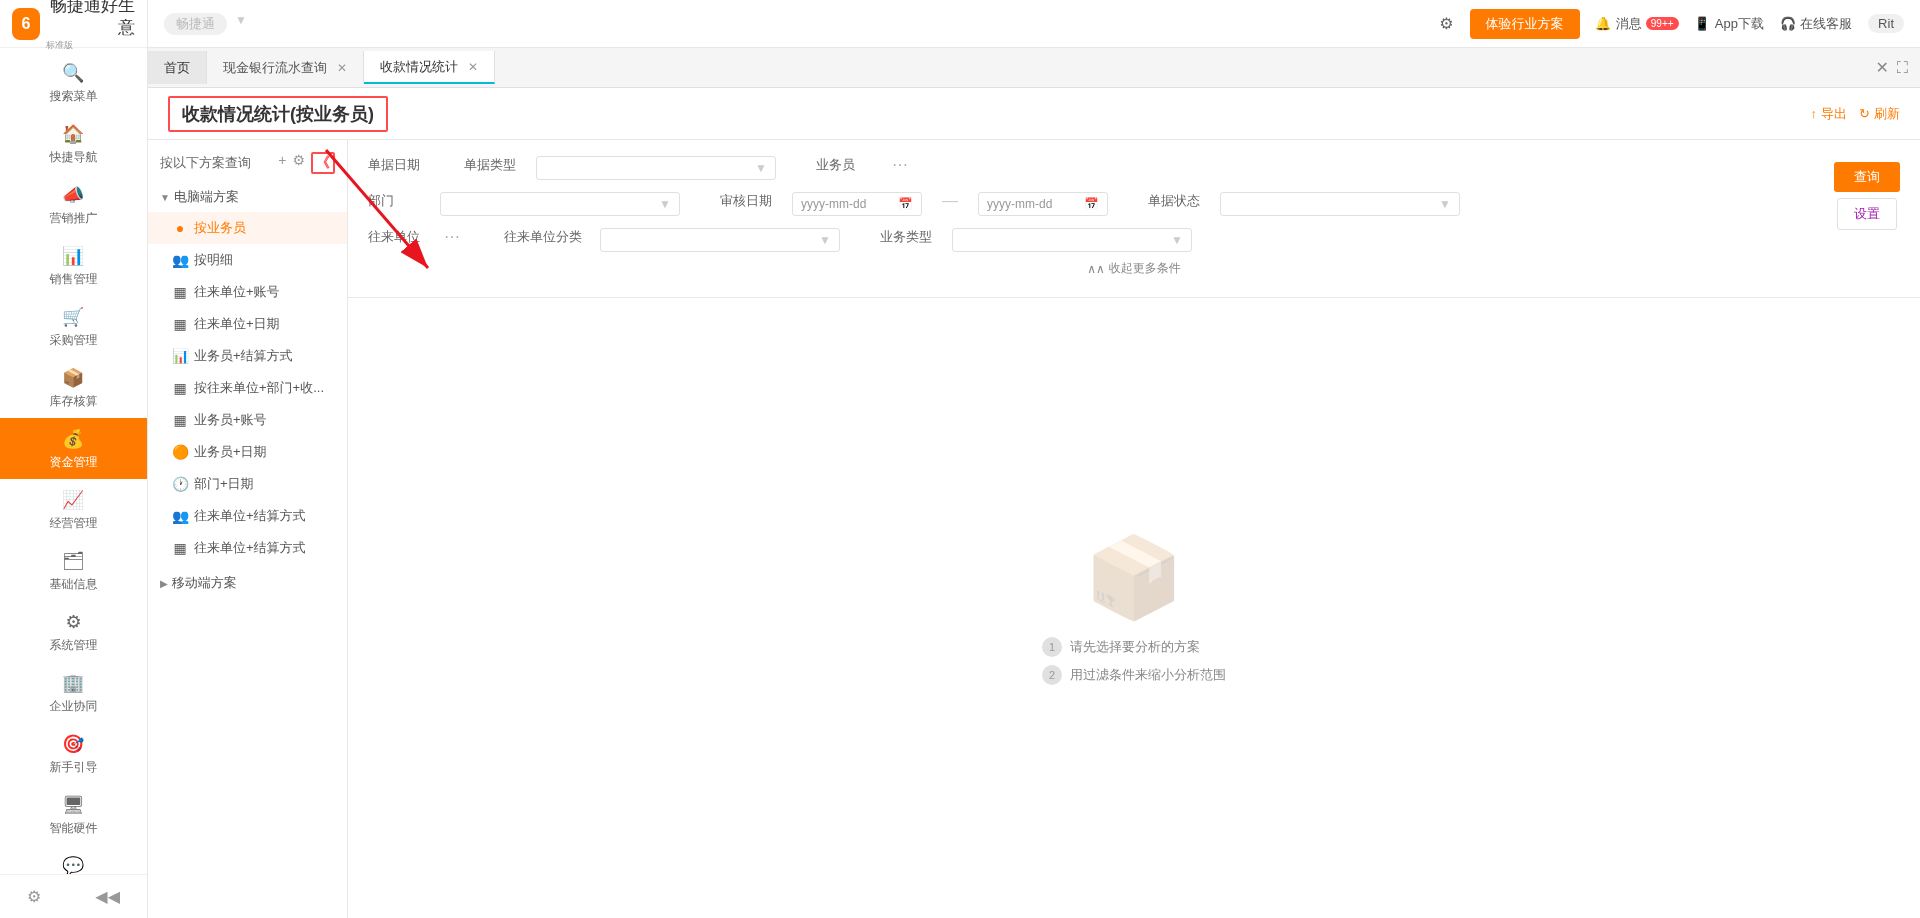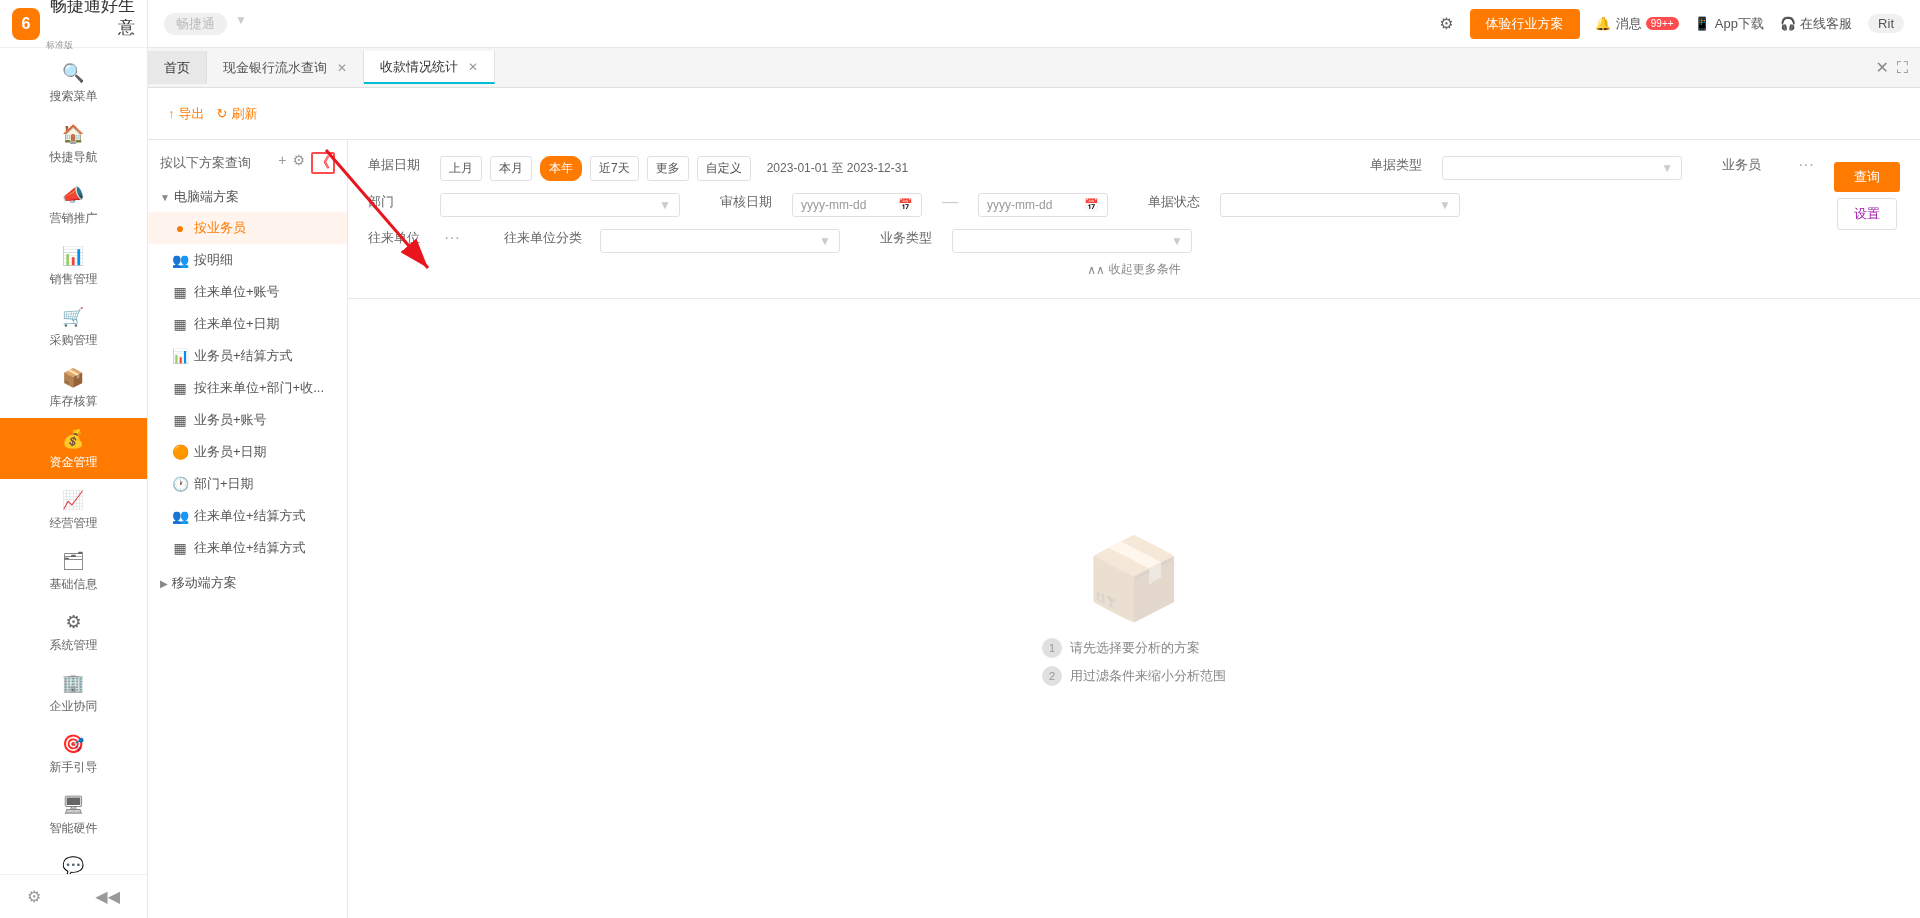--- a/index.html
+++ b/index.html
@@ -448,20 +448,21 @@
     </div>
     <div class="tabs-right">
       <span class="tabs-right-btn">✕</span>
       <span class="tabs-right-btn">⛶</span>
     </div>
   </div>
 
   <div class="content">
 
     <div class="page-header">
+      <span class="page-title">收款情况统计(按业务员)</span>
       <div class="page-header-actions">
         <div class="action-btn">
           <span>↑</span>
           <span>导出</span>
         </div>
         <div class="action-btn">
           <span>↻</span>
           <span>刷新</span>
         </div>
       </div>
@@ -539,29 +540,20 @@
       </div>
 
       <div class="right-panel">
 
         <div class="filter-area">
           <div style="display:flex;gap:0;align-items:flex-start;">
             <div style="flex:1;">
 
               <div class="filter-row">
                 <span class="filter-label">单据日期</span>
-                <div class="filter-date-group">
-                  <button class="date-btn">上月</button>
-                  <button class="date-btn">本月</button>
-                  <button class="date-btn active">本年</button>
-                  <button class="date-btn">近7天</button>
-                  <button class="date-btn">更多</button>
-                  <button class="date-btn">自定义</button>
-                  <span class="date-range">2023-01-01 至 2023-12-31</span>
-                </div>
                 <span class="filter-label" style="margin-left:24px;">单据类型</span>
                 <div class="filter-select filter-select-wide">
                   <span style="color:#ccc;font-size:12px;"></span>
                   <span class="filter-chevron">▼</span>
                 </div>
                 <span class="filter-label" style="margin-left:24px;">业务员</span>
                 <span class="filter-dots">···</span>
               </div>
 
               <div class="filter-row">

